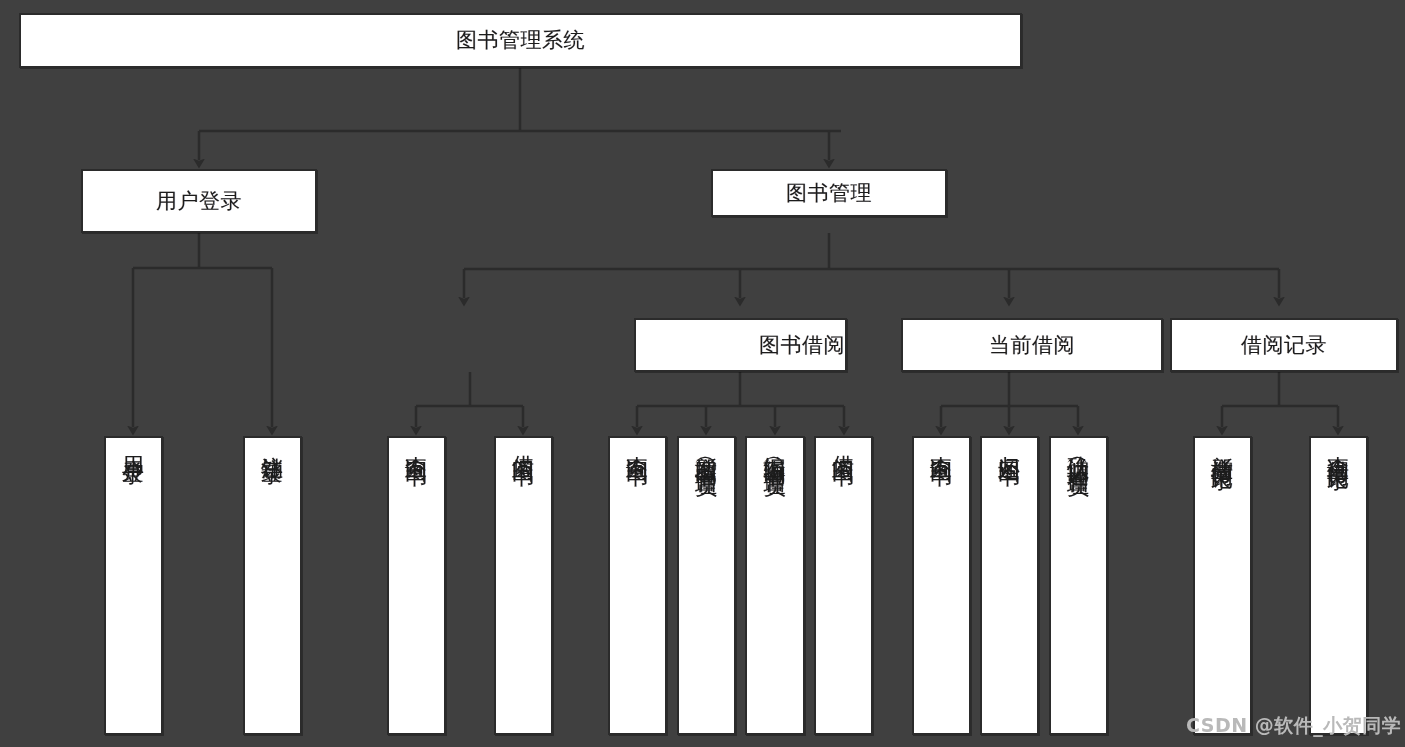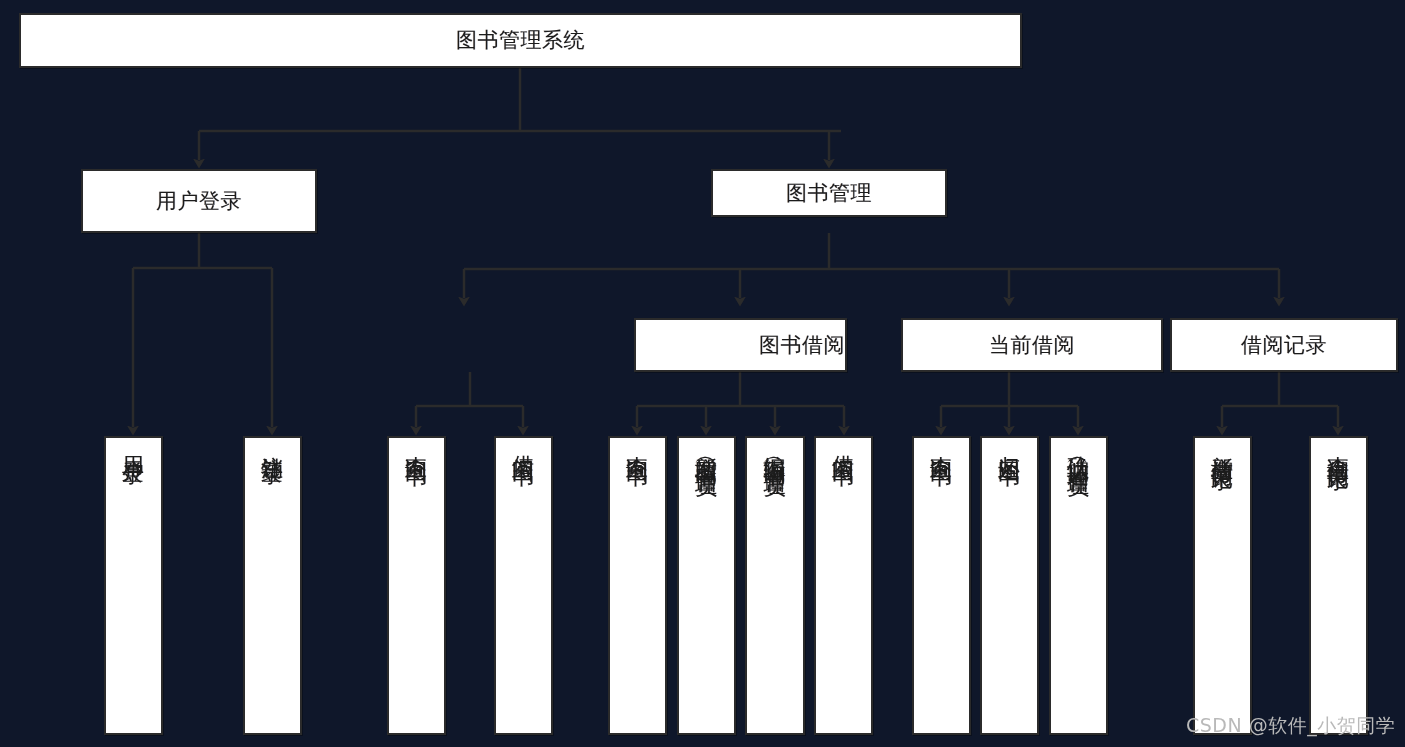--- a/index.html
+++ b/index.html
@@ -4,21 +4,21 @@
 <style>
   html,body{margin:0;padding:0;background:#ffffff;}
   body{
     font-family:"DejaVu Sans","Liberation Sans",sans-serif;
     -webkit-font-smoothing:antialiased;
   }
   #stage{
     position:relative;
     width:1405px;
     height:747px;
-    background:#0f172a;
+    background:#404040;
     overflow:hidden;
   }
   svg#edges{
     position:absolute;
     left:0; top:0;
     width:1405px;
     height:747px;
     pointer-events:none;
   }
   .node{
@@ -56,20 +56,21 @@
   }
   .watermark{
     position:absolute;
     left:1186px;
     top:713px;
     font-size:19px;
     color:#b9b9b9;
     letter-spacing:0.5px;
     white-space:nowrap;
     user-select:none;
+    font-weight:bold;
   }
 </style>
 </head>
 <body>
 
 <div id="stage">
 
   <svg id="edges" viewBox="0 0 1405 747" xmlns="http://www.w3.org/2000/svg">
     <defs>
       <marker id="arrow" markerWidth="10" markerHeight="12" refX="1.5" refY="6" orient="auto" markerUnits="userSpaceOnUse">

